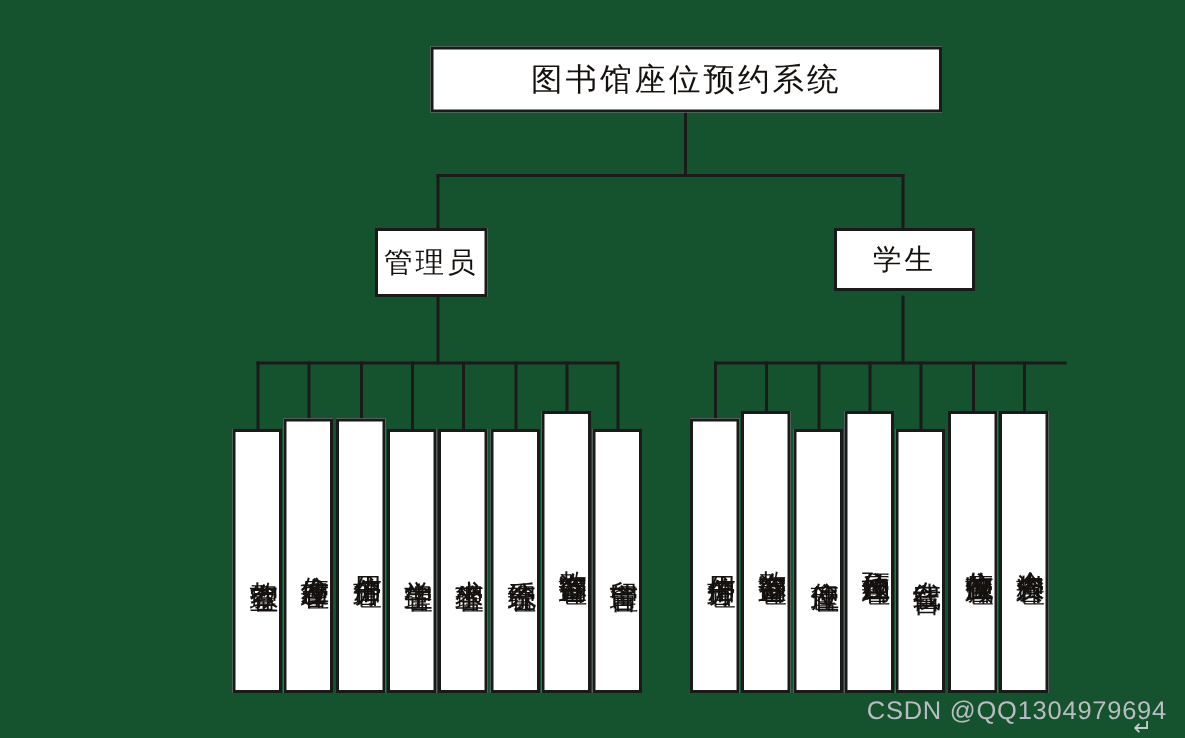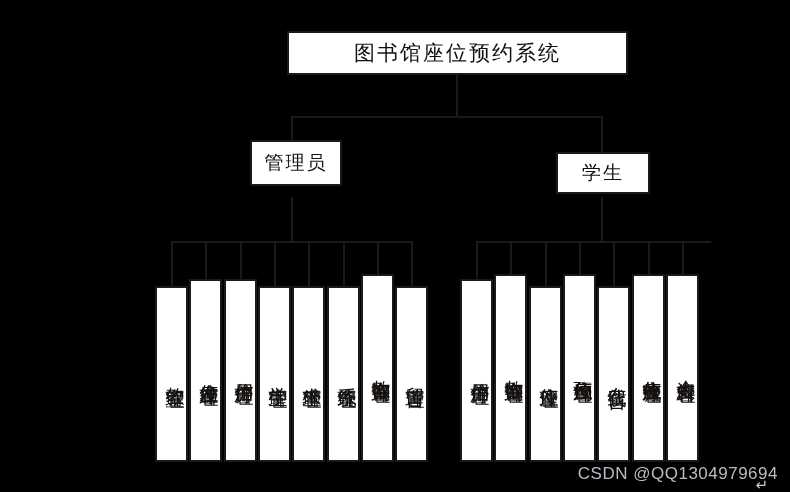--- a/index.html
+++ b/index.html
@@ -7,21 +7,21 @@
     padding: 0;
     background: #ffffff;
   }
   body {
     font-family: "DejaVu Sans", "Liberation Sans", sans-serif;
   }
   #canvas {
     position: relative;
     width: 790px;
     height: 492px;
-    background: #000000;
+    background: #14532d;
     overflow: hidden;
   }
 
   
   .node {
     position: absolute;
     box-sizing: border-box;
     border: 2px solid #1a1a1a;
     background: #ffffff;
     color: #14110f;
@@ -121,21 +121,21 @@
   <div class="line v" style="left:545px; top:241px; height:45px;"></div>
   <div class="line v" style="left:579px; top:241px; height:33px;"></div>
   <div class="line v" style="left:613px; top:241px; height:45px;"></div>
   <div class="line v" style="left:648px; top:241px; height:33px;"></div>
   <div class="line v" style="left:682px; top:241px; height:33px;"></div>
 
   <div class="node root" style="left:287px; top:31px; width:341px; height:44px;">
     <span>图书馆座位预约系统</span>
   </div>
 
-  <div class="node level2" style="left:250px; top:140px; width:92px; height:46px;">
+  <div class="node level2" style="left:250px; top:152px; width:75px; height:46px;">
     <span>管理员</span>
   </div>
   <div class="node level2" style="left:556px; top:152px; width:94px; height:42px;">
     <span>学生</span>
   </div>
 
   <div class="node leaf" style="left:155px; top:286px; width:33px; height:176px;">
     <span class="leaf-label">教室管理</span>
   </div>
   <div class="node leaf" style="left:189px; top:279px; width:33px; height:183px;">

